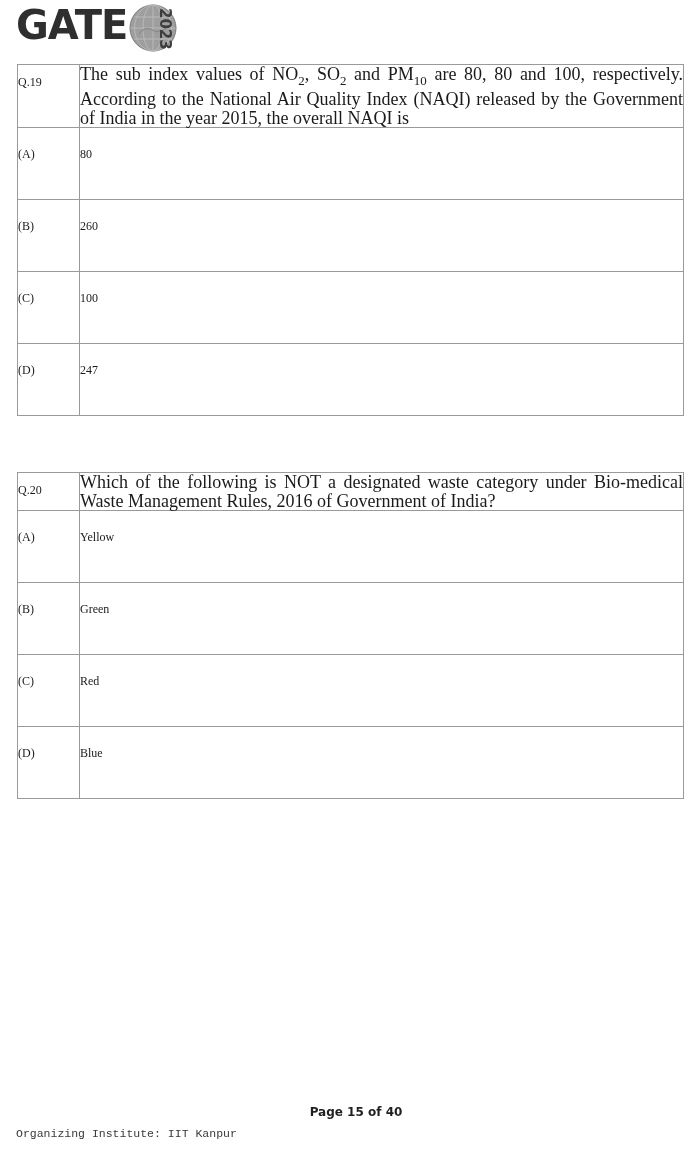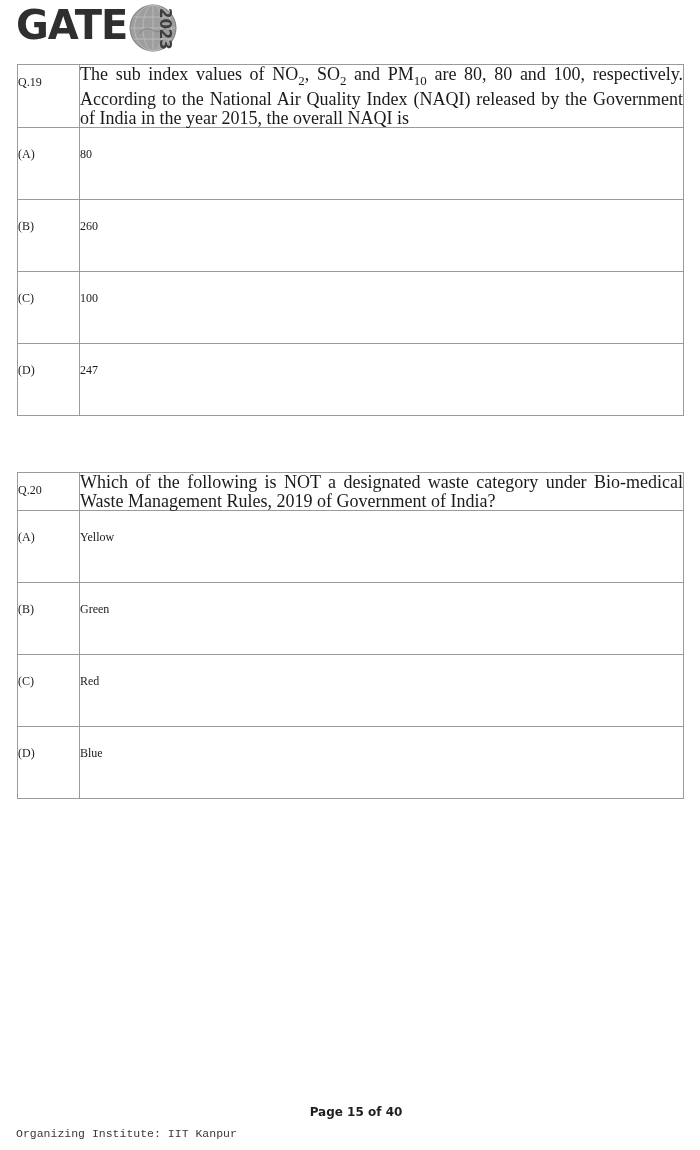--- a/index.html
+++ b/index.html
@@ -196,21 +196,21 @@
 </table>
 
 <table class="qtable" style="top:456px;margin-top:16px;">
   <colgroup>
       <col class="col-label">
       <col>
     </colgroup>
   <tbody>
     <tr class="row-q20">
       <td class="cell-label">Q.20</td>
-      <td class="cell-qtext">Which of the following is NOT a designated waste category under Bio-medical Waste Management Rules, 2019 of Government of India?</td>
+      <td class="cell-qtext">Which of the following is NOT a designated waste category under Bio-medical Waste Management Rules, 2016 of Government of India?</td>
     </tr>
     <tr class="opt-row">
       <td class="cell-label">(A)</td>
       <td class="cell-opt">Yellow</td>
     </tr>
     <tr class="opt-row">
       <td class="cell-label">(B)</td>
       <td class="cell-opt">Green</td>
     </tr>
     <tr class="opt-row">

